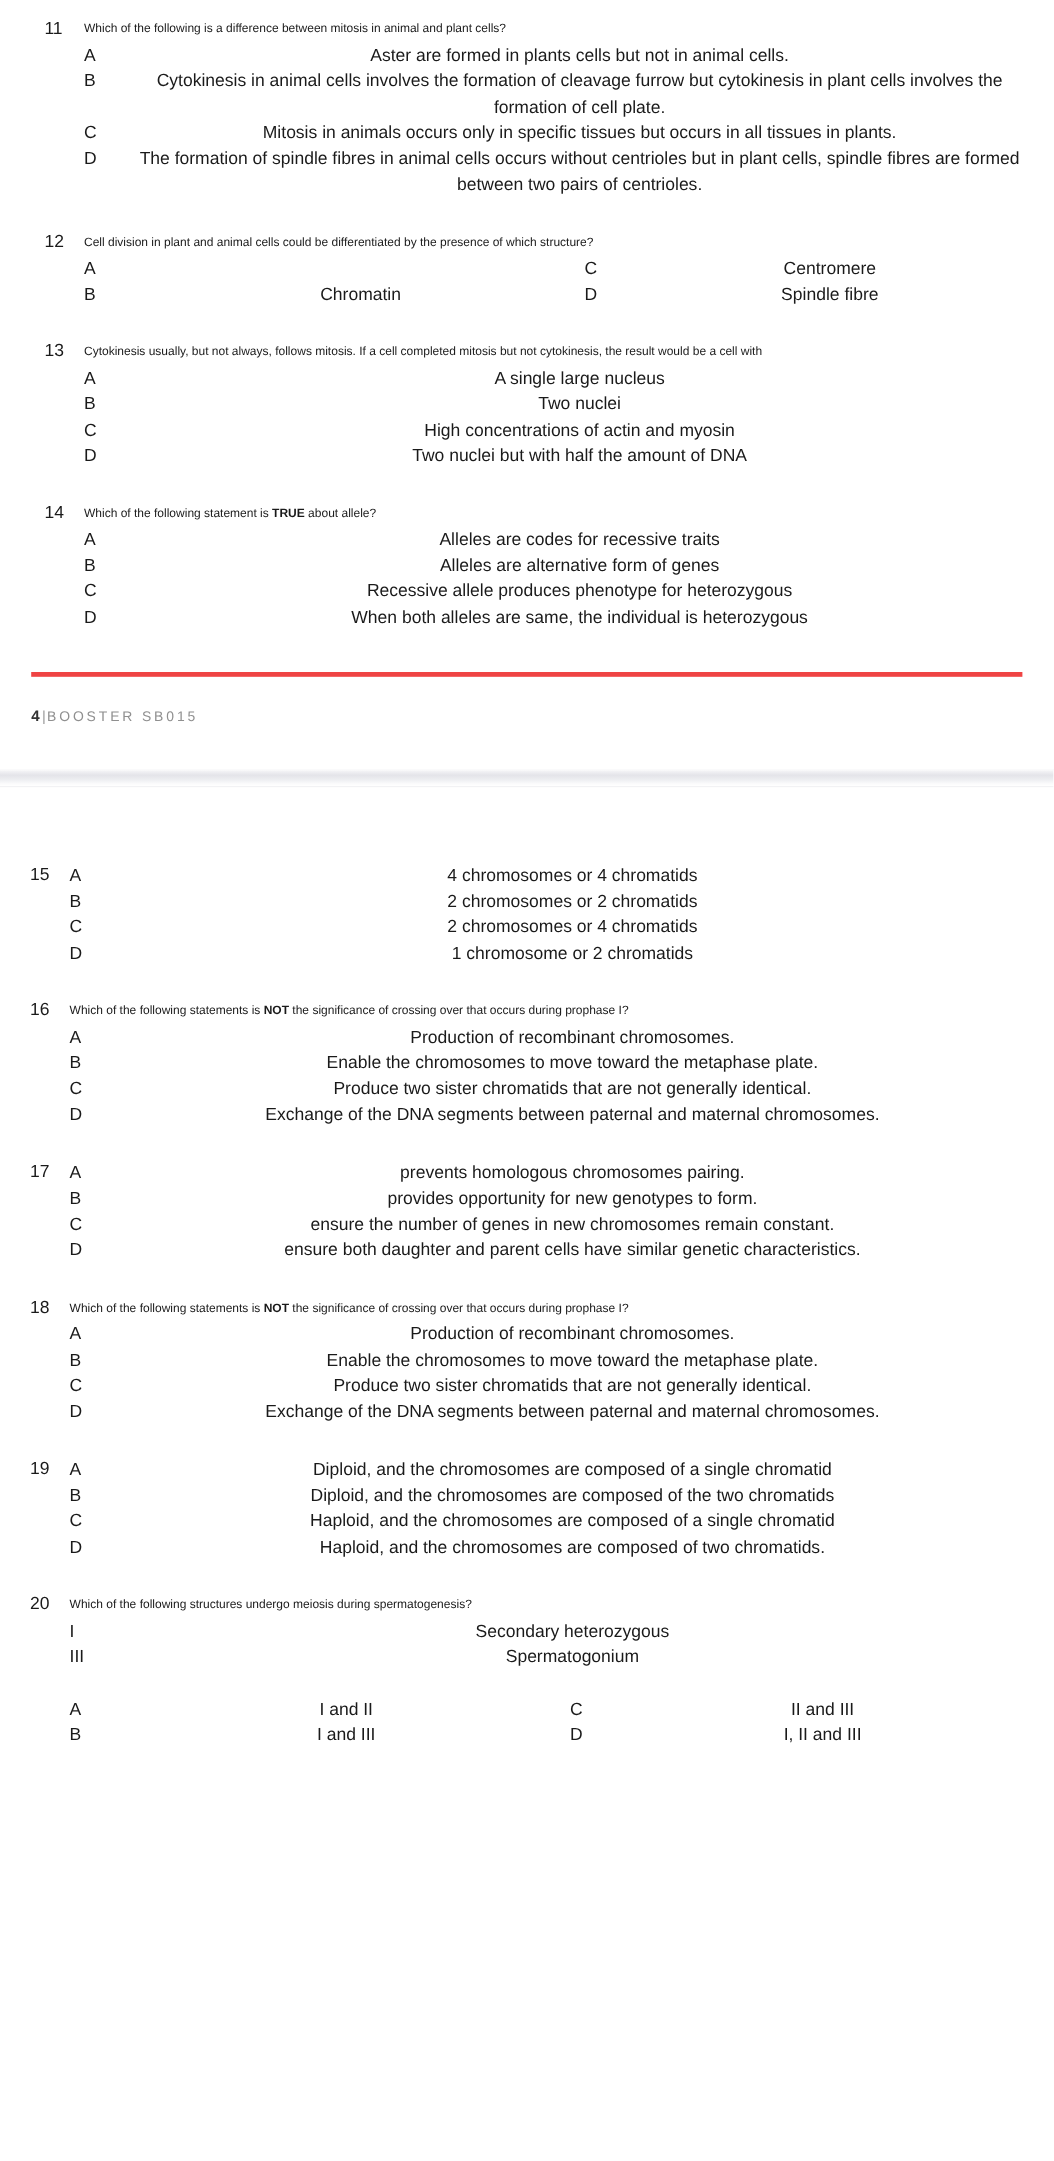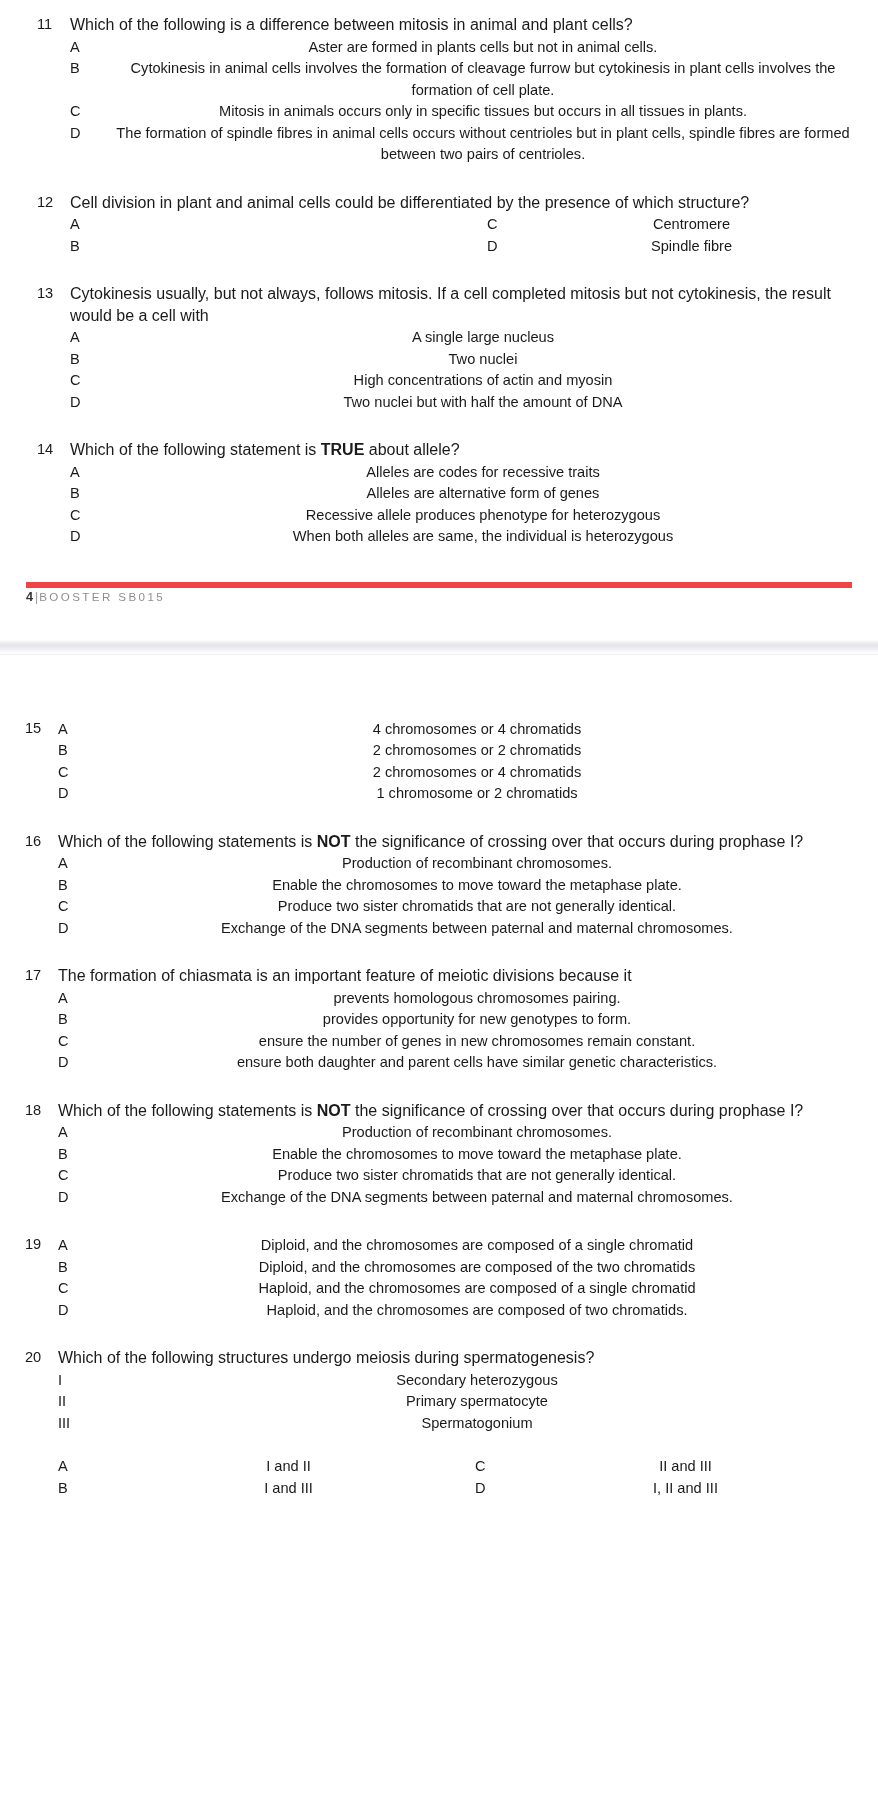--- a/index.html
+++ b/index.html
@@ -41,21 +41,21 @@
     line-height: 21.5px;
     color: #1a1a1a;
     padding-left: 11px;
     box-sizing: border-box;
   }
   .q-body {
     flex: 1 1 auto;
     min-width: 0;
   }
   .q-stem {
-    font-size: 16px;
+    font-size: 10px;
     line-height: 21.5px;
     color: #1a1a1a;
     margin: 0 0 0 0;
   }
   .q-stem.justify {
     text-align: justify;
     text-justify: inter-word;
   }
   .q-stem b { font-weight: 700; }
 
@@ -91,22 +91,22 @@
     min-width: 0;
   }
 
   .opt-gap {
     height: 21px;
   }
 
   
   .page-footer {
     margin-top: 34px;
-    border-top: 6px solid #ef4444;
-    padding: 0 0 0 0;
+    border-top: 4px solid #ef4444;
+    padding: 24px 0 0 0;
   }
   .footer-line {
     font-size: 12.2px;
     line-height: 18px;
     white-space: nowrap;
   }
   .footer-pagenum {
     font-weight: 700;
     color: #333333;
     font-size: 12.6px;
@@ -198,20 +198,21 @@
       <div class="options-grid">
         <div class="opt-row">
           <div class="opt-label">A</div>
         </div>
         <div class="opt-row">
           <div class="opt-label">C</div>
           <div class="opt-text">Centromere</div>
         </div>
         <div class="opt-row">
           <div class="opt-label">B</div>
+          <div class="opt-text">Chromatin</div>
         </div>
         <div class="opt-row">
           <div class="opt-label">D</div>
           <div class="opt-text">Spindle fibre</div>
         </div>
       </div>
     </div>
   </div>
 
   <div class="question">
@@ -325,21 +326,20 @@
           <div class="opt-label">D</div>
           <div class="opt-text">Exchange of the DNA segments between paternal and maternal chromosomes.</div>
         </div>
       </div>
     </div>
   </div>
 
   <div class="question">
     <div class="q-num">17</div>
     <div class="q-body">
-      <div class="q-stem">The formation of chiasmata is an important feature of meiotic divisions because it</div>
       <div class="options">
         <div class="opt-row">
           <div class="opt-label">A</div>
           <div class="opt-text">prevents homologous chromosomes pairing.</div>
         </div>
         <div class="opt-row">
           <div class="opt-label">B</div>
           <div class="opt-text">provides opportunity for new genotypes to form.</div>
         </div>
         <div class="opt-row">
@@ -406,24 +406,20 @@
   <div class="question">
     <div class="q-num">20</div>
     <div class="q-body">
       <div class="q-stem">Which of the following structures undergo meiosis during spermatogenesis?</div>
       <div class="options">
         <div class="opt-row">
           <div class="opt-label">I</div>
           <div class="opt-text">Secondary heterozygous</div>
         </div>
         <div class="opt-row">
-          <div class="opt-label">II</div>
-          <div class="opt-text">Primary spermatocyte</div>
-        </div>
-        <div class="opt-row">
           <div class="opt-label">III</div>
           <div class="opt-text">Spermatogonium</div>
         </div>
       </div>
       <div class="opt-gap"></div>
       <div class="options-grid">
         <div class="opt-row">
           <div class="opt-label">A</div>
           <div class="opt-text">I and II</div>
         </div>

